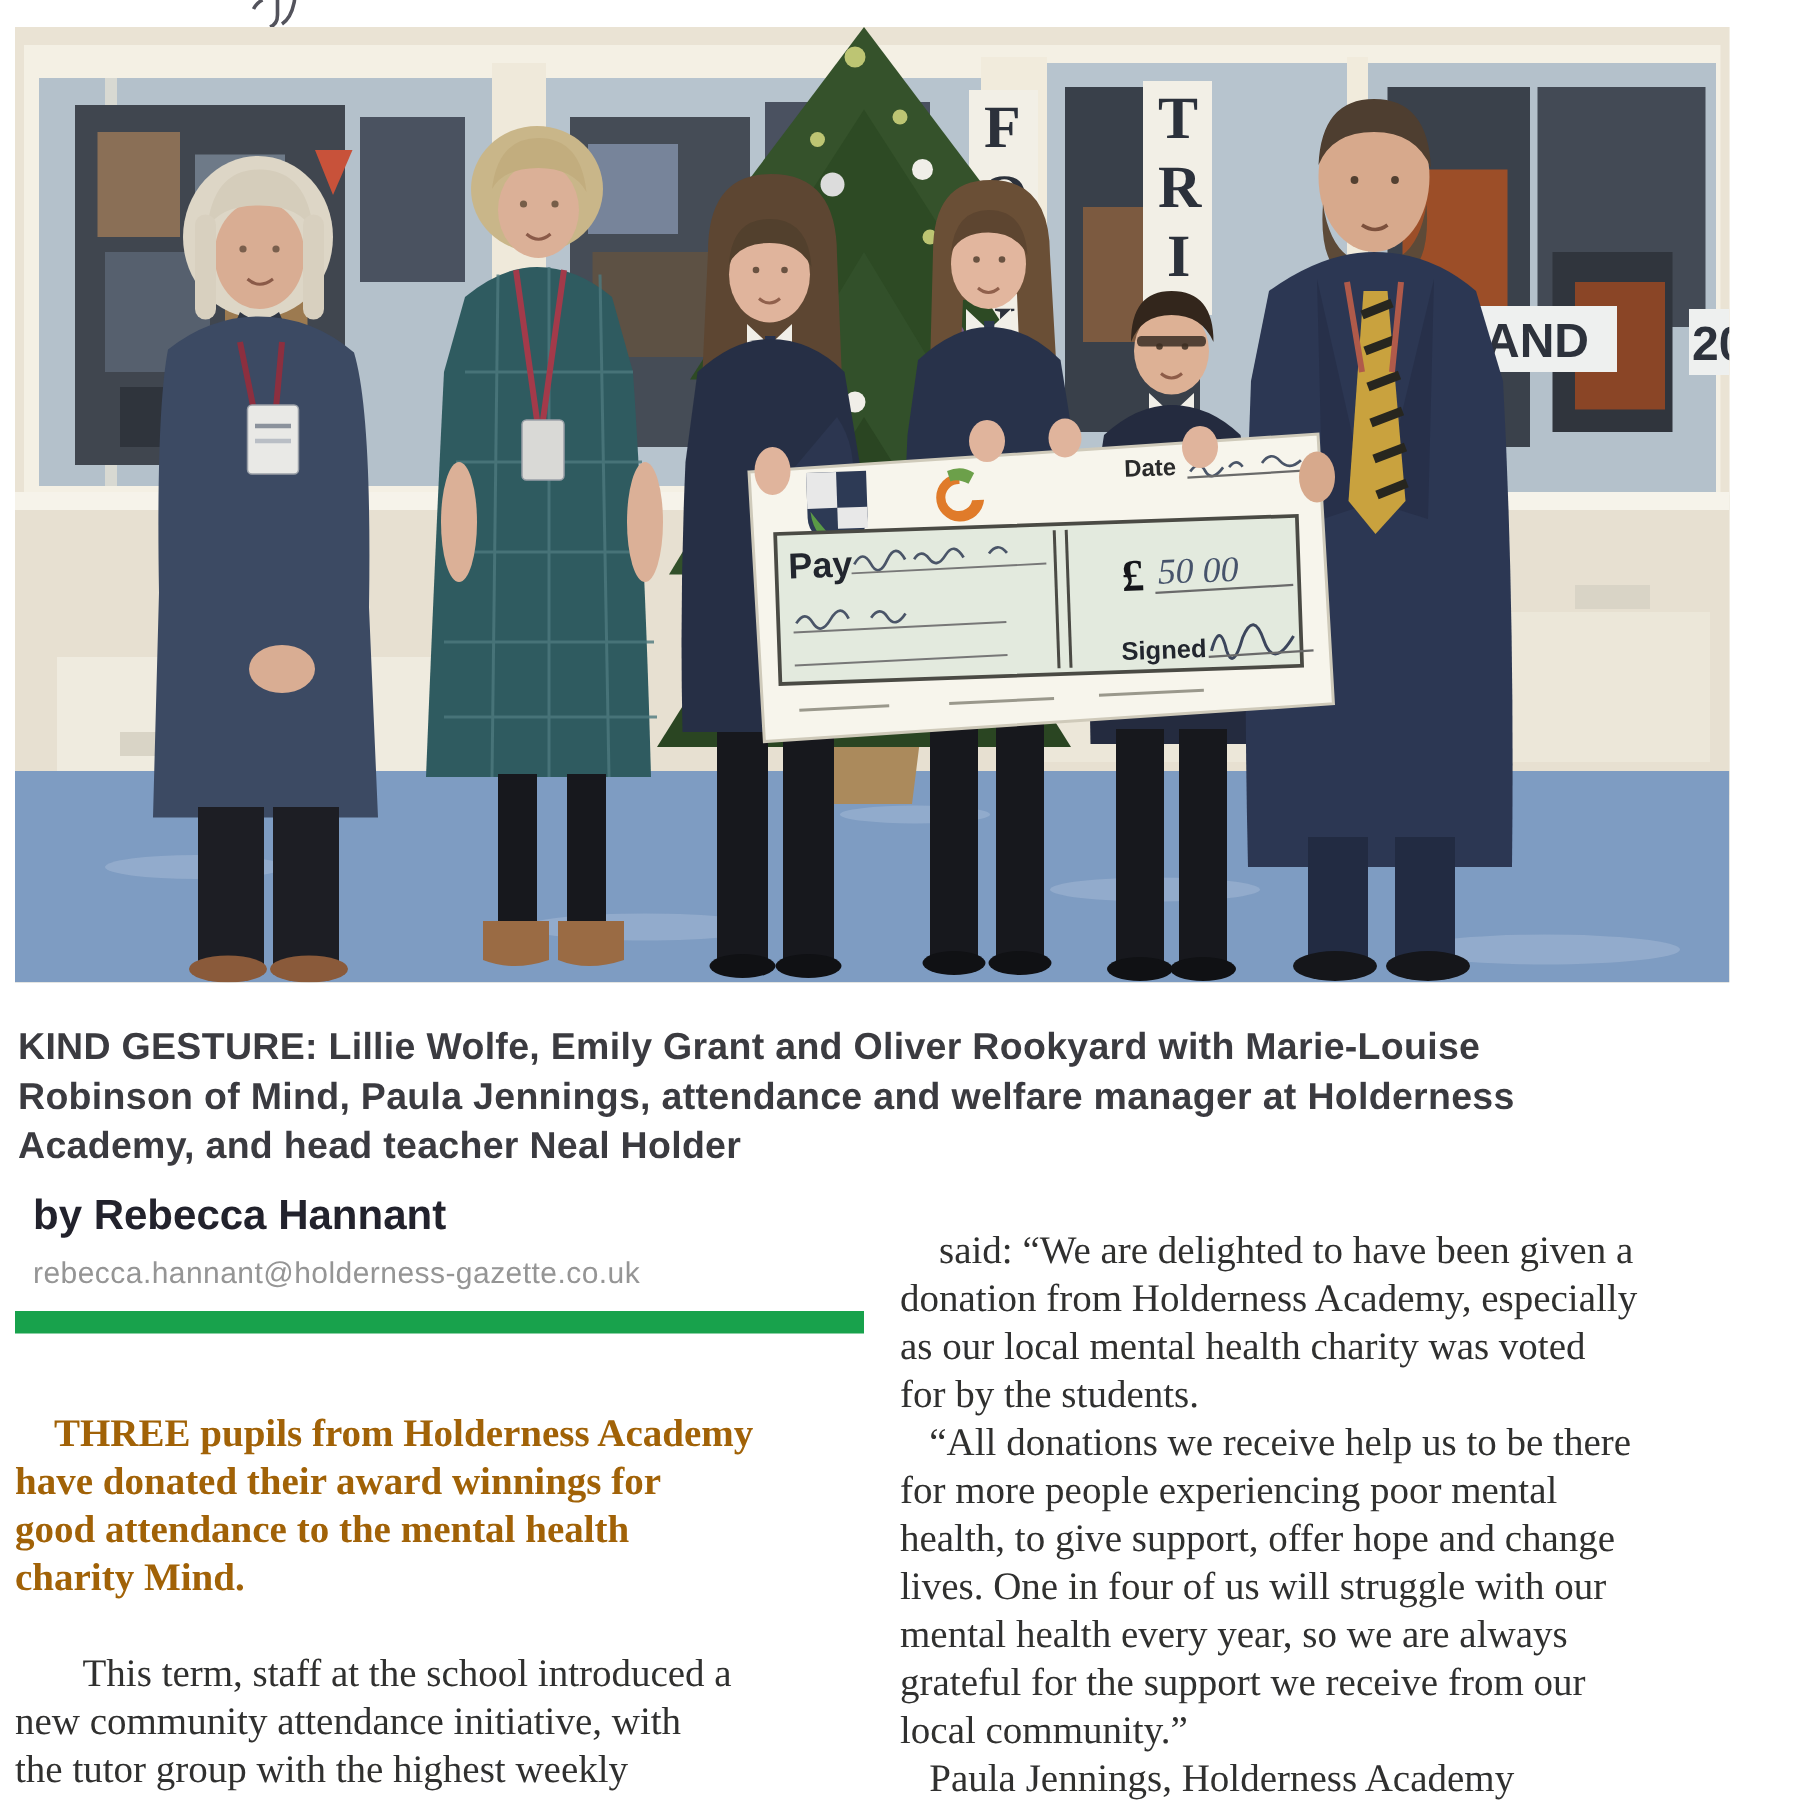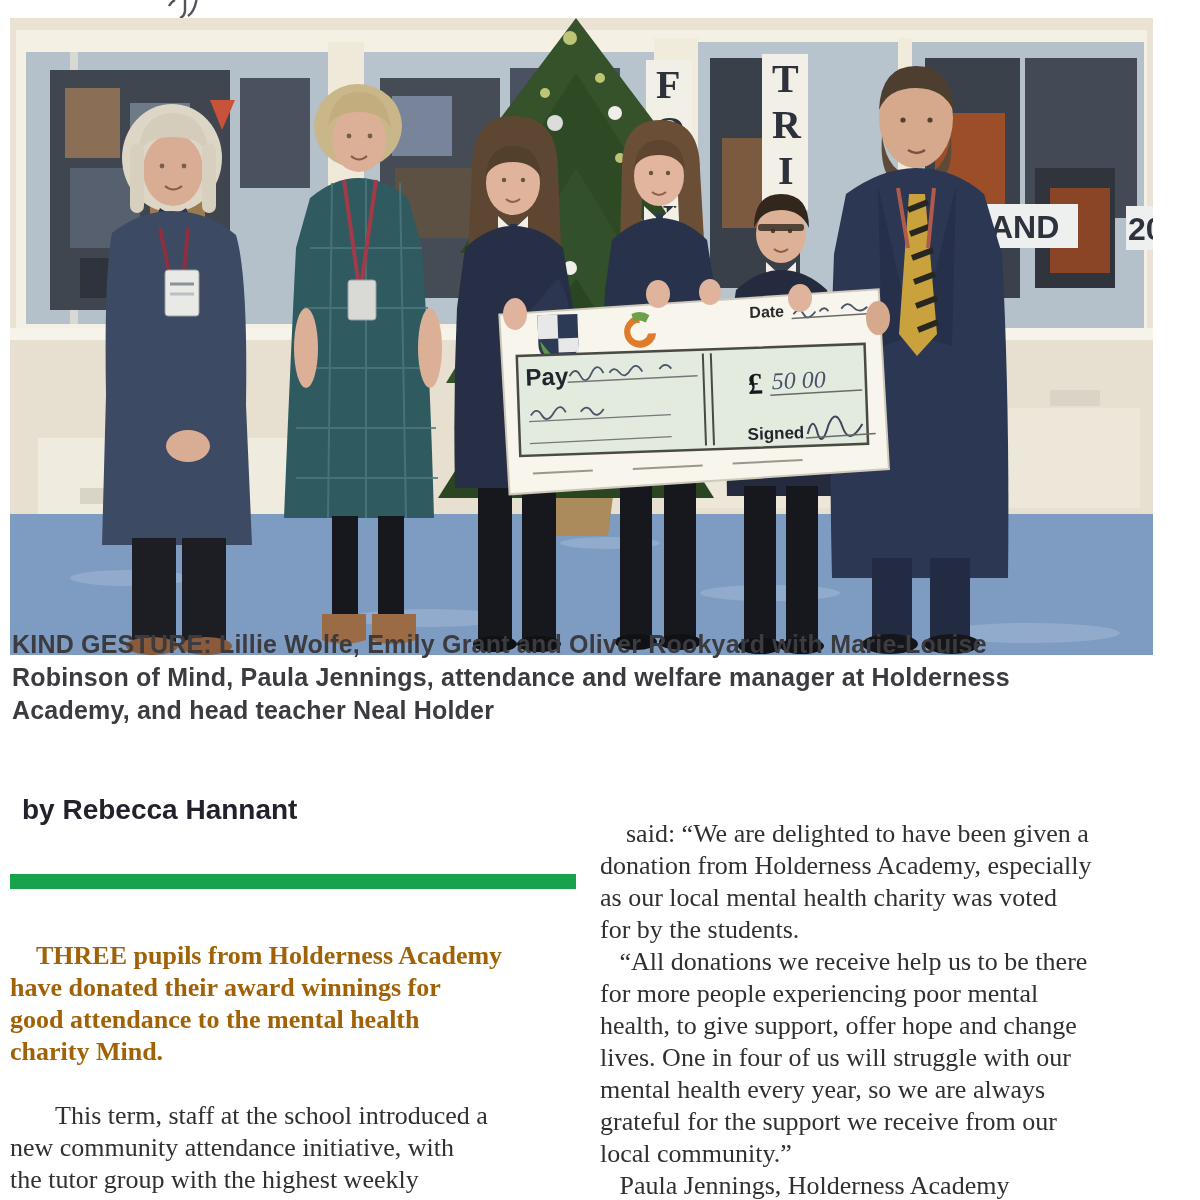--- a/index.html
+++ b/index.html
@@ -1,20 +1,20 @@
 <!DOCTYPE html>
 <html><head>
 <meta charset="utf-8">
 <style>
   html,body{margin:0;padding:0;background:#ffffff;}
   .page{position:relative;width:1200px;height:1200px;background:#ffffff;overflow:hidden;
         font-family:"Liberation Sans",sans-serif;}
   .photo-wrap{position:absolute;left:10px;top:18px;width:1143px;height:637px;overflow:hidden;background:#e9e2d4;}
   .photo-wrap svg{display:block;}
-  .caption{position:absolute;left:12px;top:628px;width:1130px;
+  .caption{position:absolute;left:12px;top:682px;width:1130px;
            font-weight:700;font-size:25px;line-height:33px;color:#3b3b40;
            white-space:pre-wrap;letter-spacing:.2px;}
   .byline{position:absolute;left:22px;top:794px;font-weight:700;font-size:28px;color:#22222c;text-align:center;}
   .email{position:absolute;left:22px;top:838px;font-size:20px;color:#959595;letter-spacing:.3px;}
   .rule-green{position:absolute;left:10px;top:874px;width:566px;height:15px;}
   .col{position:absolute;white-space:pre-wrap;font-family:"Liberation Serif",serif;
        font-size:26px;line-height:32px;color:#30302f;}
   .col-left{left:10px;top:908px;width:575px;}
   .col-right{left:600px;top:786px;width:575px;}
   .lede{font-weight:700;color:#a16207;}
@@ -327,20 +327,21 @@
       <ellipse cx="868" cy="300" rx="12" ry="17" fill="#d7a98c"></ellipse>
     </g>
   </svg>
   </div>
 
   <div class="caption">KIND GESTURE: Lillie Wolfe, Emily Grant and Oliver Rookyard with Marie-Louise
 Robinson of Mind, Paula Jennings, attendance and welfare manager at Holderness
 Academy, and head teacher Neal Holder</div>
 
   <div class="byline">by Rebecca Hannant</div>
+  <div class="email">rebecca.hannant@holderness-gazette.co.uk</div>
   <div class="rule-green" id="rule-green" style="background: rgb(24, 162, 76);"></div>
 
   <div class="col col-left">
     <span class="lede">THREE pupils from Holderness Academy
 have donated their award winnings for
 good attendance to the mental health
 charity Mind.</span><br>
     <span>   This term, staff at the school introduced a
 new community attendance initiative, with
 the tutor group with the highest weekly

